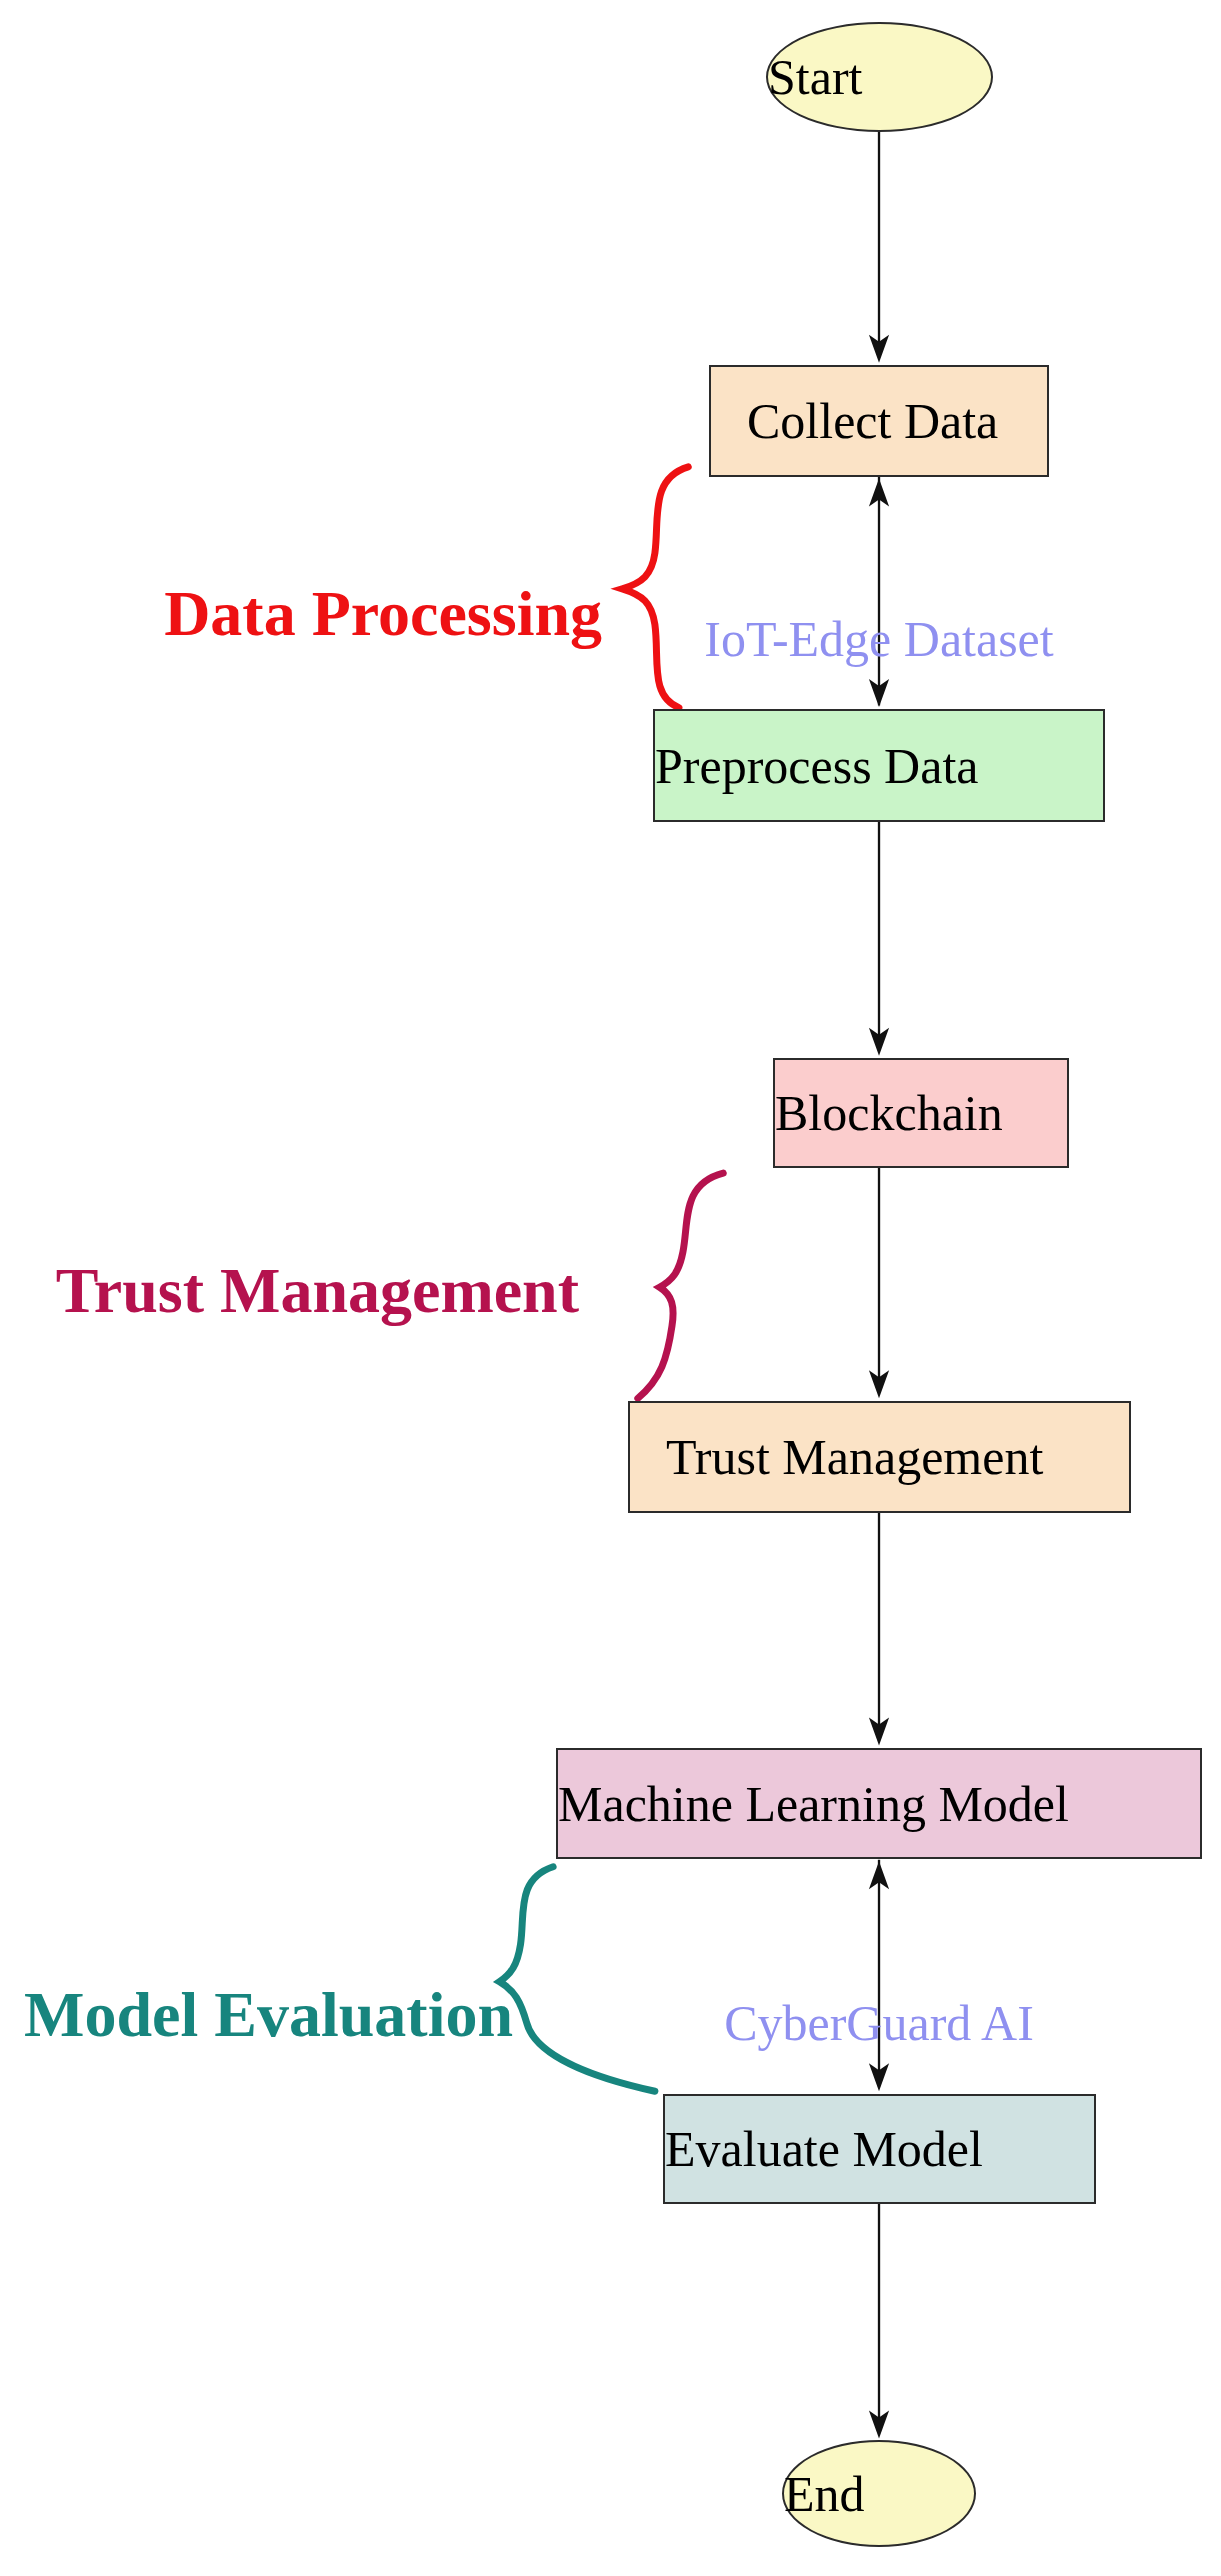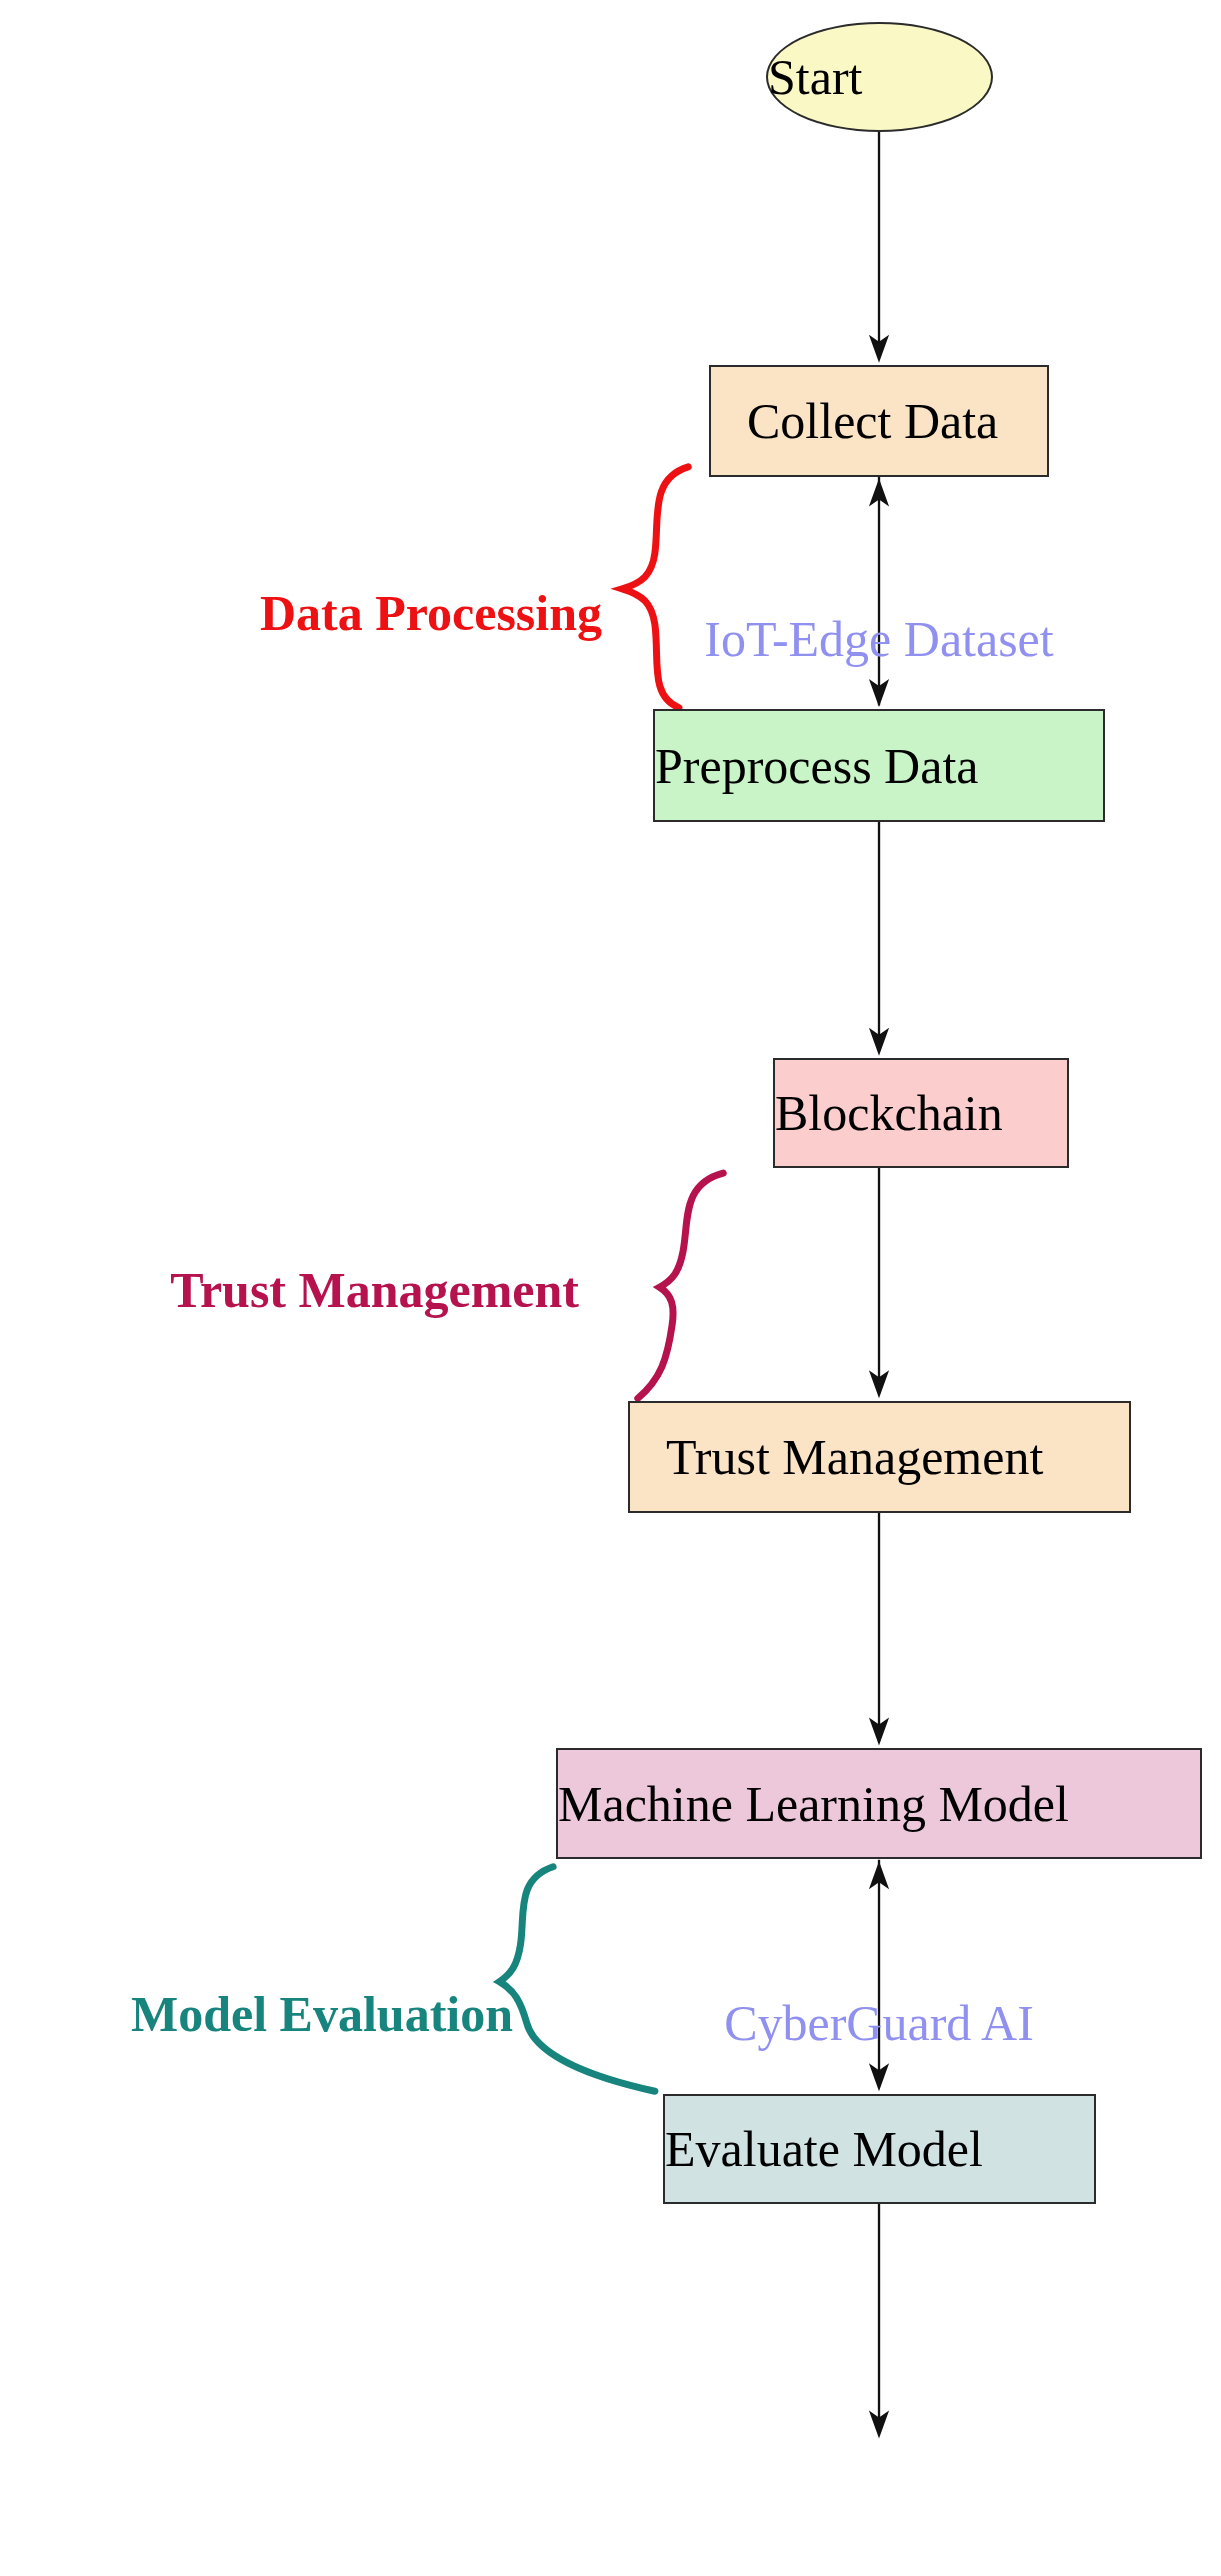--- a/index.html
+++ b/index.html
@@ -32,21 +32,21 @@
   .n-ml              { background:#ecc8da; }
   .n-evaluate        { background:#d0e2e2; }
 
   .edge-label {
     position:absolute; text-align:center;
     font-size:50px; color:#8f90f0; white-space:nowrap;
     height:62px; line-height:62px;
   }
   .group-label {
     position:absolute; text-align:right;
-    font-size:50px; font-weight:bold; white-space:nowrap;
+    font-size:64px; font-weight:bold; white-space:nowrap;
     height:65px; line-height:65px;
   }
   .gl-red     { color:#ee1113; }
   .gl-crimson { color:#b5124e; }
   .gl-teal    { color:#17857e;margin-top:20px; }
 </style>
 </head>
 <body>
 
 <div id="canvas">
@@ -98,20 +98,23 @@
   </div>
 
   <div class="node n-ml" style="left:556px; top:1748px; width:646px; height:111px;">
     <span>Machine Learning Model</span>
   </div>
 
   <div class="node n-evaluate" style="left:663px; top:2094px; width:433px; height:110px;">
     <span>Evaluate Model</span>
   </div>
 
+  <div class="node ellipse n-end" style="left:782px; top:2440px; width:194px; height:107px;">
+    <span>End</span>
+  </div>
 
   <div class="edge-label" style="left:607px; top:608px; width:544px;">IoT-Edge Dataset</div>
 
   <div class="edge-label" style="left:607px; top:1992px; width:544px;">CyberGuard AI</div>
 
   <div class="group-label gl-red" style="left:58px; top:581px; width:544px;">Data Processing</div>
 
   <div class="group-label gl-crimson" style="left:35px; top:1258px; width:544px;">Trust Management</div>
 
   <div class="group-label gl-teal" style="left:0px; top:1962px; width:513px;">Model Evaluation</div>

